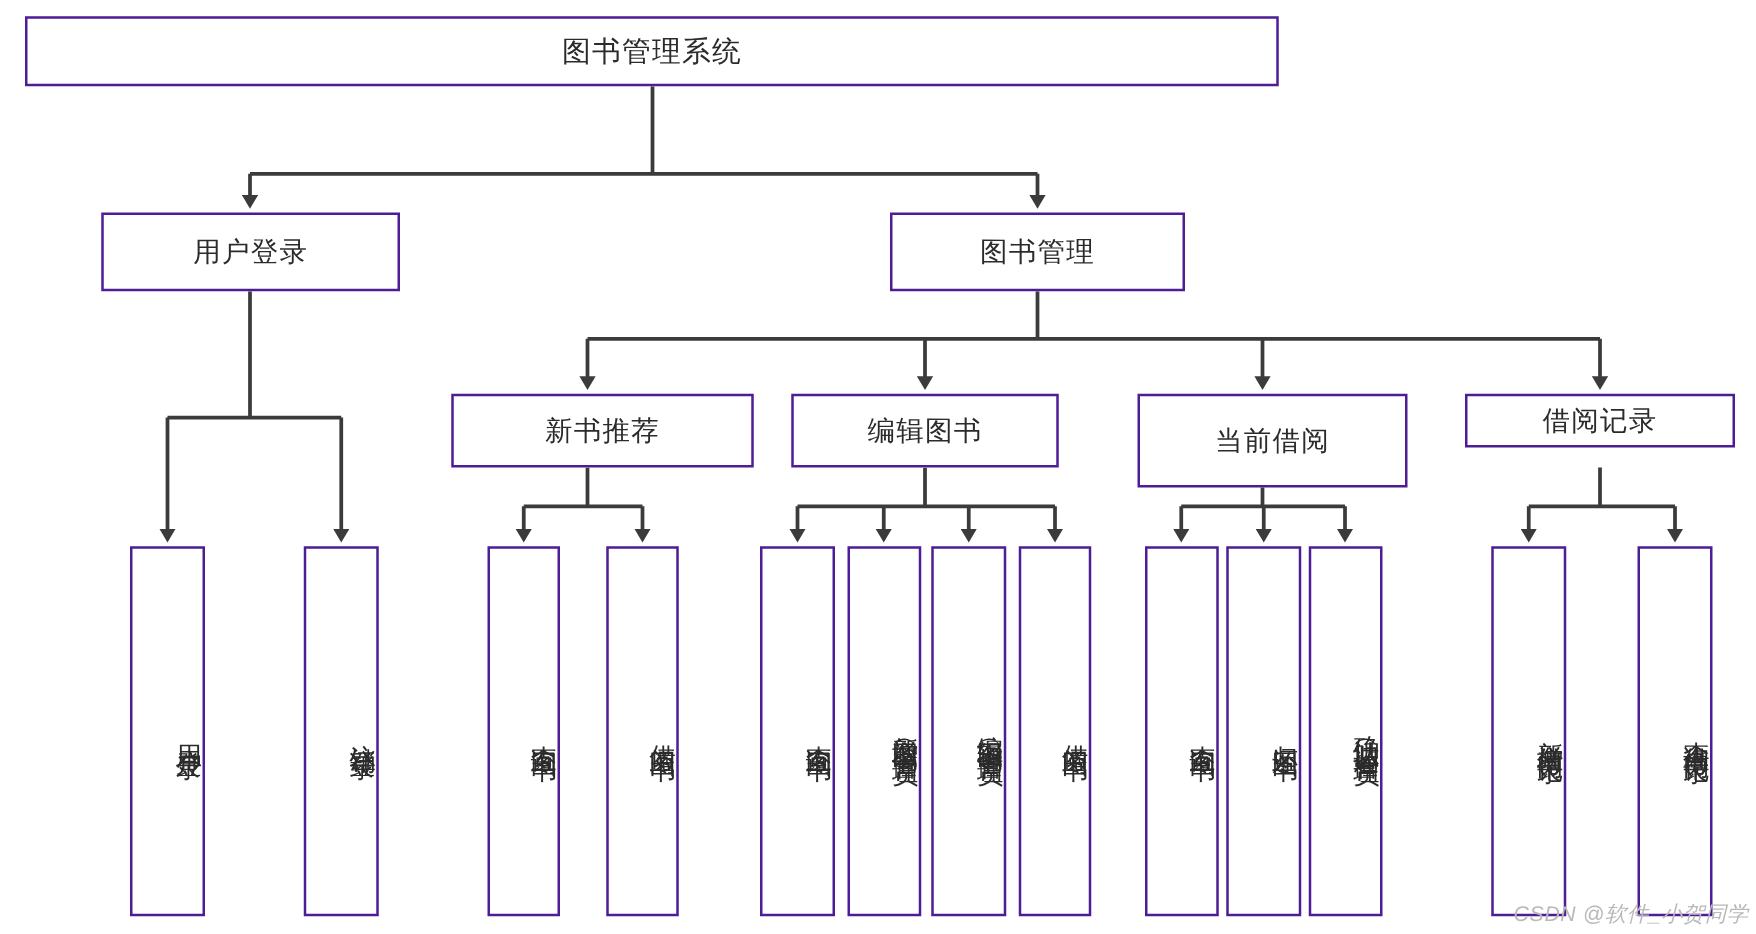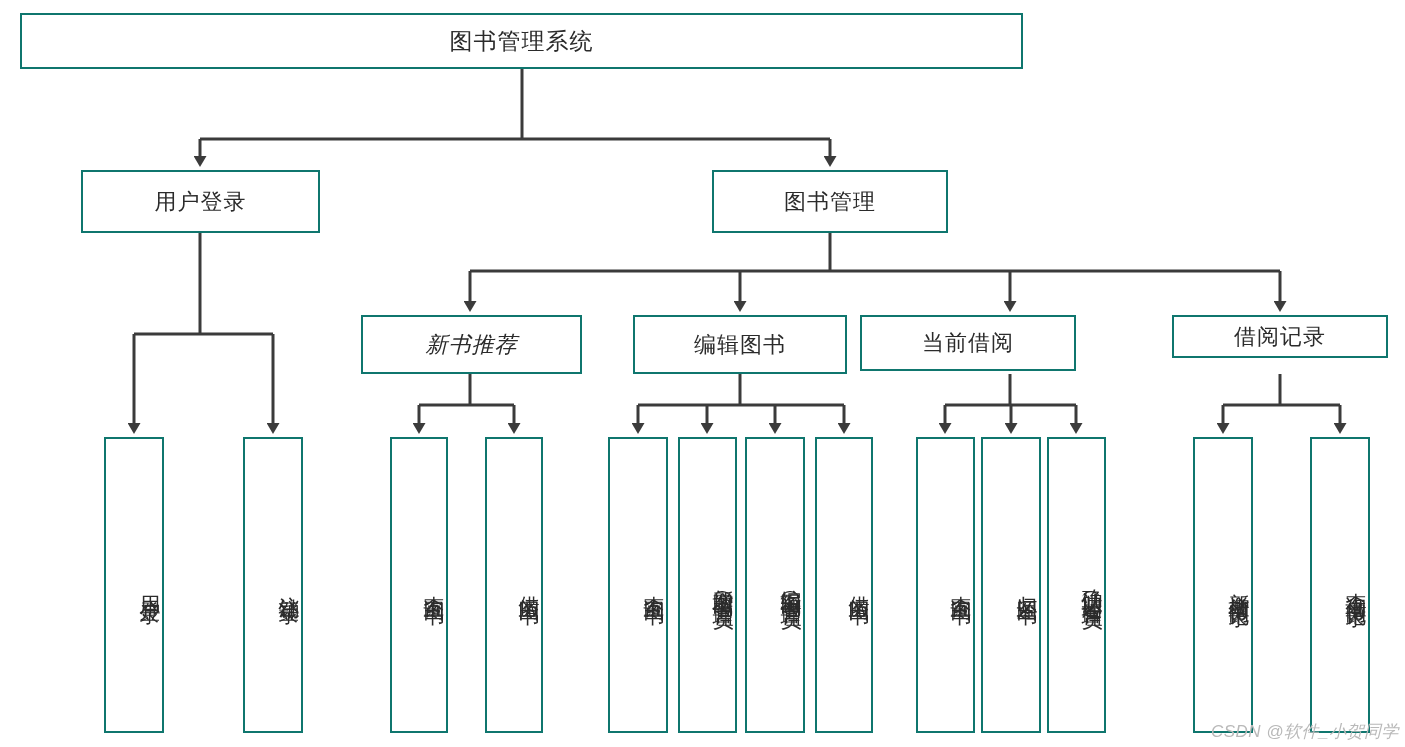--- a/index.html
+++ b/index.html
@@ -1,19 +1,19 @@
 <!DOCTYPE html>
 <html><head>
 <meta charset="utf-8">
 <style>
   html,body{margin:0;padding:0;background:#ffffff;}
   body{font-family:"Liberation Sans","DejaVu Sans",sans-serif;}
   #stage{position:relative;width:1405px;height:747px;background:#ffffff;overflow:hidden;}
   #edges{position:absolute;left:0;top:0;width:1405px;height:747px;}
-  .node{position:absolute;box-sizing:border-box;background:#ffffff;border:2px solid #0f766e;
+  .node{position:absolute;box-sizing:border-box;background:#ffffff;border:2px solid #4c1d95;
         display:flex;align-items:center;justify-content:center;color:#2b2b2b;}
   .node.h{font-size:22px;letter-spacing:1px;}
   .node.v{writing-mode:vertical-rl;text-orientation:upright;font-size:21px;letter-spacing:3px;
           line-height:1.1;padding:8px 0;align-items:flex-start;justify-content:center;}
   .node.root{font-size:23px;}
   #watermark{position:absolute;right:6px;bottom:4px;font-size:17px;color:#b9b9b9;
              letter-spacing:.5px;white-space:nowrap;font-style:italic;}
 </style>
 </head>
 <body>
@@ -69,25 +69,25 @@
       <path d="M1340,405 L1340,424" marker-end="url(#ah)"></path>
     </g>
   </svg>
 
   <div class="node h root" style="left:20px;top:13px;width:1003px;height:56px;">图书管理系统</div>
 
   <div class="node h" style="left:81px;top:170px;width:239px;height:63px;">用户登录</div>
 
   <div class="node h" style="left:712px;top:170px;width:236px;height:63px;">图书管理</div>
 
-  <div class="node h" style="left:361px;top:315px;width:221px;height:59px;font-style:italic;">新书推荐</div>
+  <div class="node h" style="left:361px;top:315px;width:242px;height:59px;">新书推荐</div>
 
   <div class="node h" style="left:633px;top:315px;width:214px;height:59px;">编辑图书</div>
 
-  <div class="node h" style="left:860px;top:315px;width:216px;height:56px;">当前借阅</div>
+  <div class="node h" style="left:910px;top:315px;width:216px;height:75px;">当前借阅</div>
 
   <div class="node h" style="left:1172px;top:315px;width:216px;height:43px;">借阅记录</div>
 
   <div class="node v" style="left:104px;top:437px;width:60px;height:296px;">用户登录</div>
 
   <div class="node v" style="left:243px;top:437px;width:60px;height:296px;">注销登录</div>
 
   <div class="node v" style="left:390px;top:437px;width:58px;height:296px;">查询图书</div>
 
   <div class="node v" style="left:485px;top:437px;width:58px;height:296px;">借阅图书</div>

